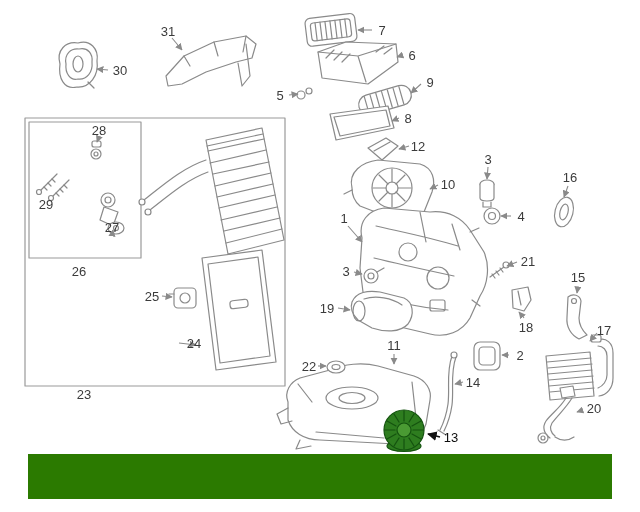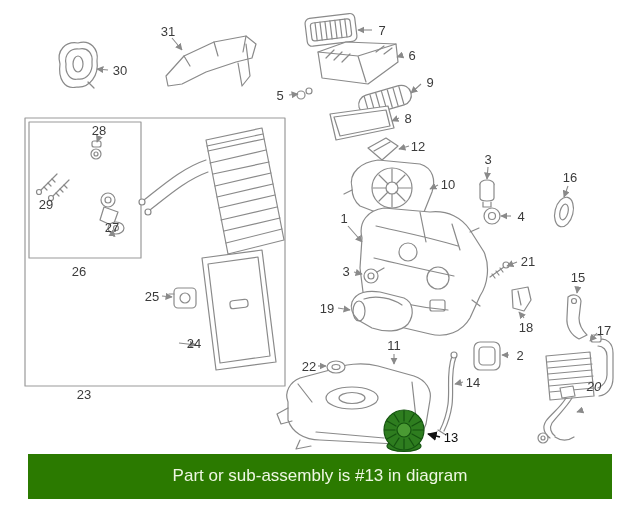--- a/index.html
+++ b/index.html
@@ -306,26 +306,25 @@
       <span class="part-label" style="left: 346px; top: 271px;">3</span>
       <span class="part-label" style="left: 327px; top: 308px;">19</span>
       <span class="part-label" style="left: 526px; top: 327px;">18</span>
       <span class="part-label" style="left: 578px; top: 277px;">15</span>
       <span class="part-label" style="left: 604px; top: 330px;">17</span>
       <span class="part-label" style="left: 520px; top: 355px;">2</span>
       <span class="part-label" style="left: 473px; top: 382px;">14</span>
       <span class="part-label" style="left: 394px; top: 345px;">11</span>
       <span class="part-label" style="left: 309px; top: 366px;">22</span>
       <span class="part-label hl" style="left: 451px; top: 437px;">13</span>
-      <span class="part-label" style="left: 594px; top: 386px; font-style: italic;">20</span>
+      <span class="part-label" style="left: 594px; top: 408px;">20</span>
       <span class="part-label" style="left: 84px; top: 394px;">23</span>
       <span class="part-label" style="left: 168px; top: 343px; margin-left: 26px;">24</span>
       <span class="part-label" style="left: 152px; top: 296px;">25</span>
       <span class="part-label" style="left: 79px; top: 271px;">26</span>
       <span class="part-label" style="left: 112px; top: 227px;">27</span>
       <span class="part-label" style="left: 99px; top: 130px;">28</span>
       <span class="part-label" style="left: 46px; top: 204px;">29</span>
     </div>
 
   <div class="banner" style="background: rgb(43, 122, 0); color: rgb(238, 247, 226);">
-    <div>Part or sub-assembly is #13 in diagram</div>
   </div>
 </div>
 
 </body></html>

